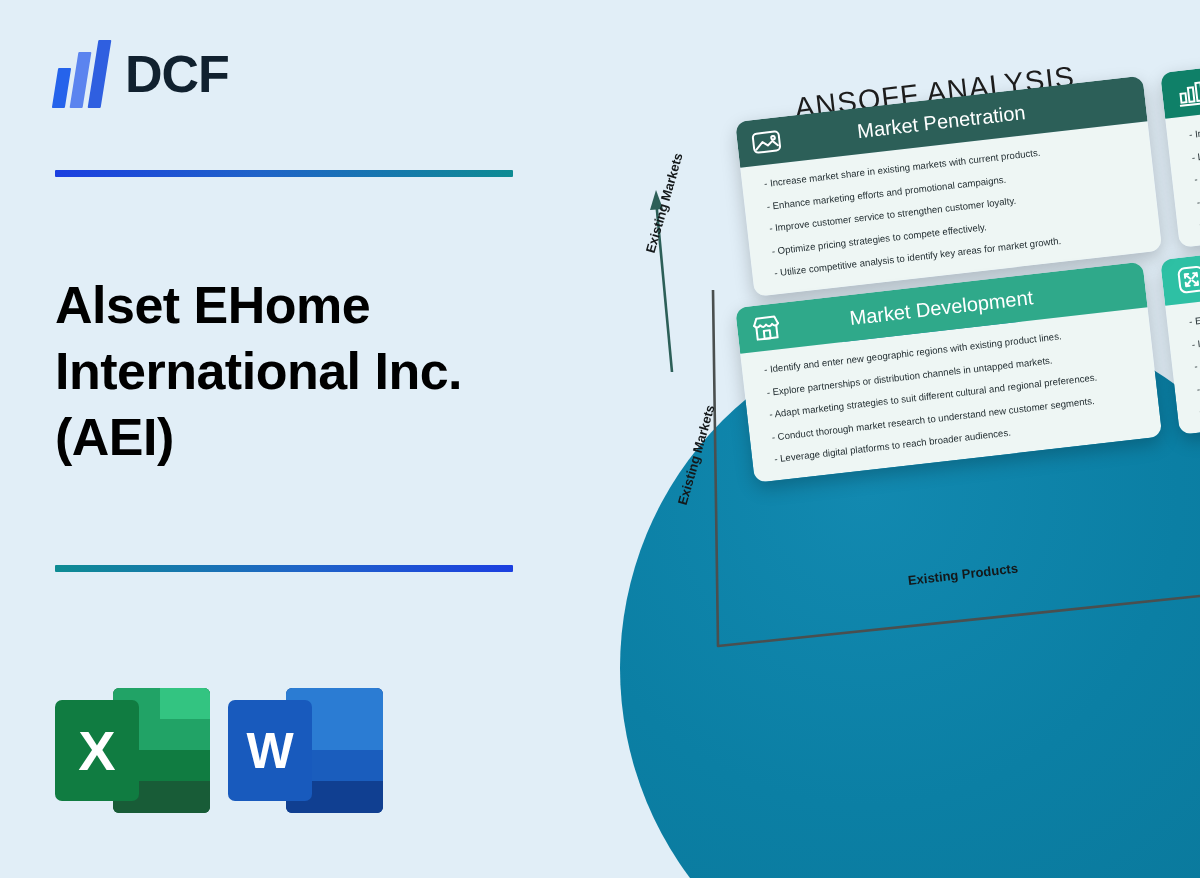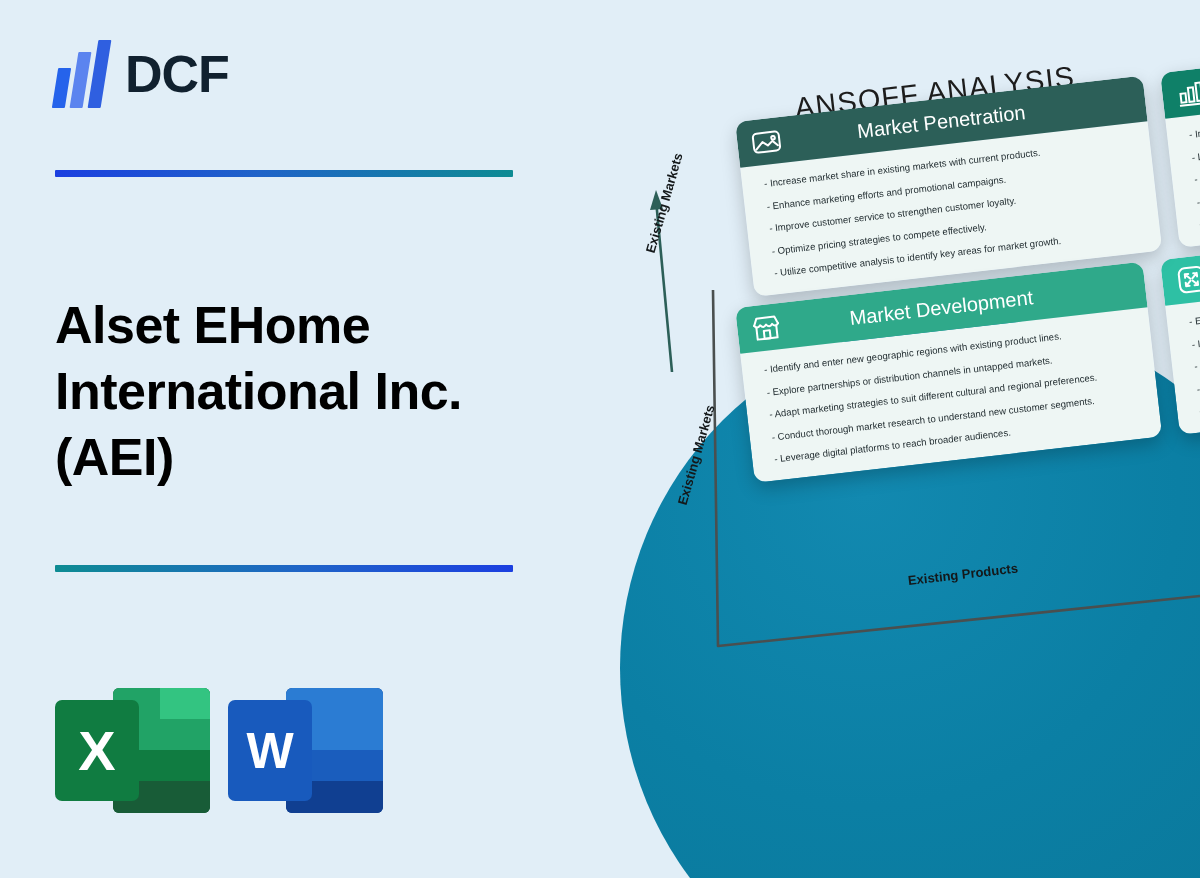--- a/index.html
+++ b/index.html
@@ -24,21 +24,20 @@
   .logo-text{font-size:52px;font-weight:700;color:#11212f;letter-spacing:-1px;line-height:1;}
 
   .rule{position:absolute;left:55px;height:7px;width:458px;border-radius:1px;}
   .rule-top{top:170px;background:linear-gradient(90deg,#1b3fe0 0%,#1f63c8 45%,#0d8b93 100%);}
   .rule-bottom{top:565px;background:linear-gradient(90deg,#0d8b93 0%,#1f63c8 55%,#1b3fe0 100%);}
 
   .title{
     position:absolute;left:55px;top:272px;width:510px;
     font-size:52px;line-height:1.27;font-weight:700;color:#000;
     letter-spacing:-0.5px;
-    margin-top:20px;
   }
 
   .apps{position:absolute;left:55px;top:688px;display:flex;gap:18px;}
   .app-icon{width:155px;height:125px;position:relative;}
   .x-back{position:absolute;left:58px;top:0;width:97px;height:125px;border-radius:6px;overflow:hidden;background:#185c37;}
   .x-back i{position:absolute;left:0;right:0;display:block;}
   .x-back .q1{top:0;height:31px;background:#21a366;}
   .x-back .q1b{top:0;height:31px;left:48%;background:#33c481;}
   .x-back .q2{top:31px;height:31px;background:#21a366;}
   .x-back .q3{top:62px;height:31px;background:#107c41;}

